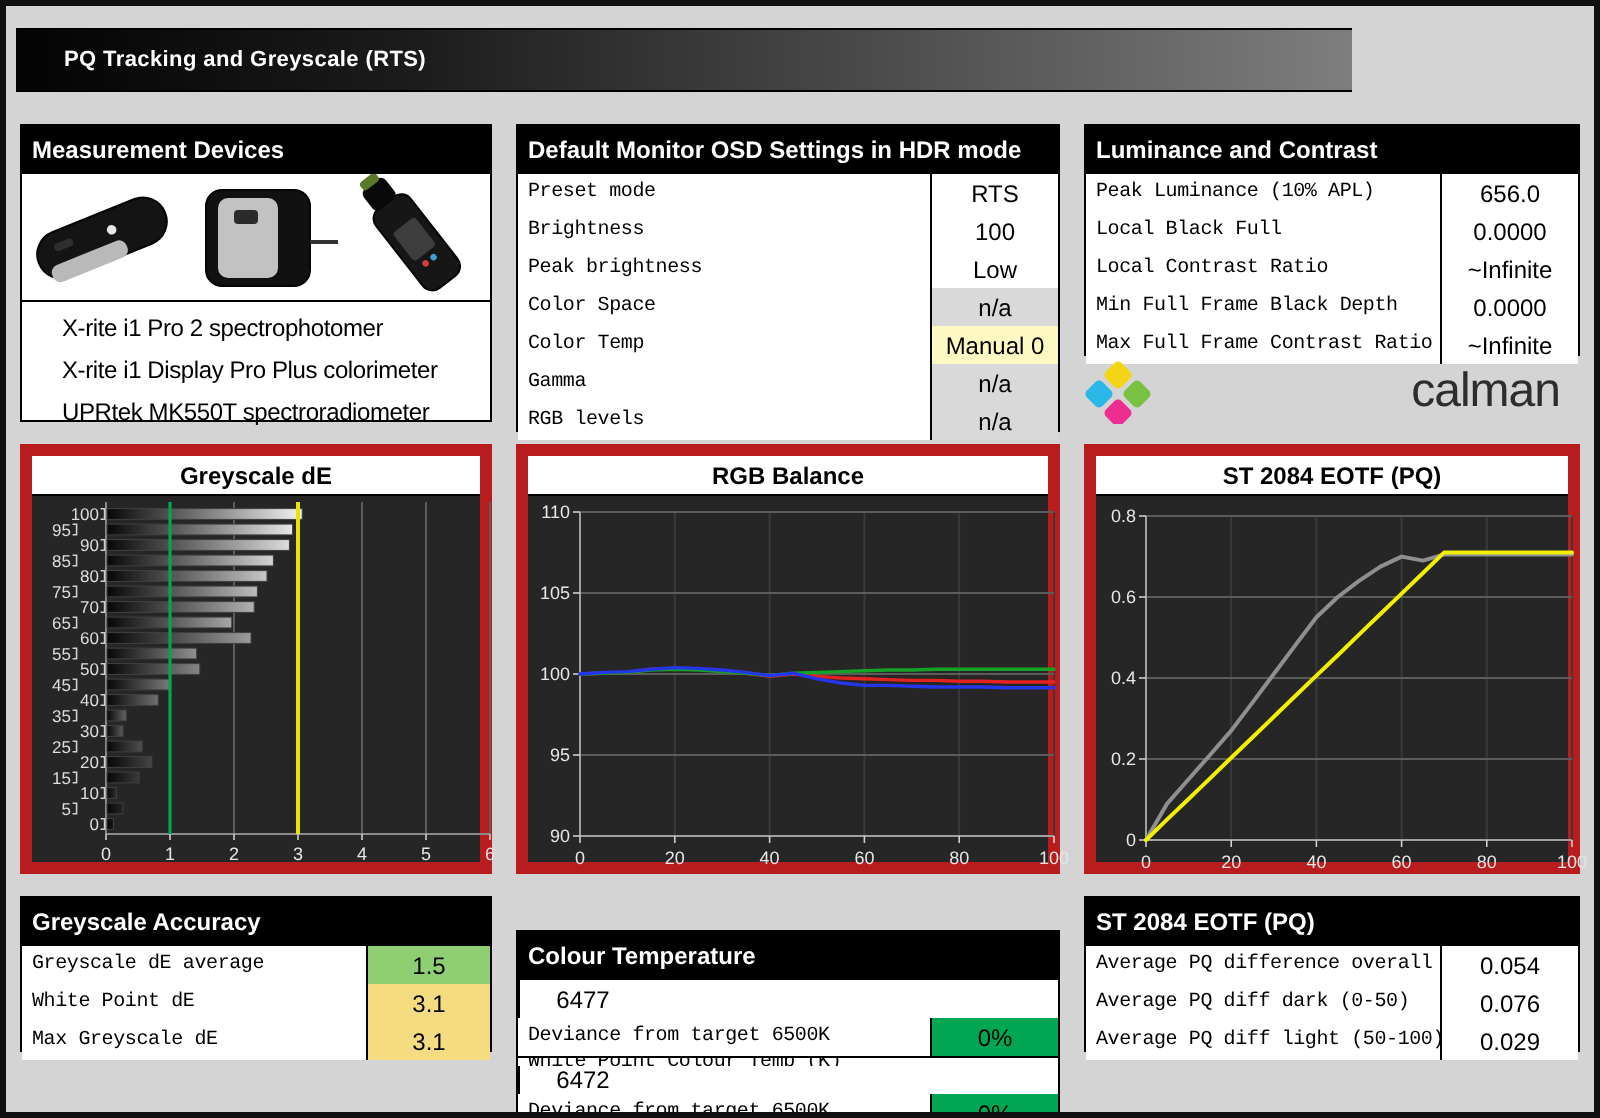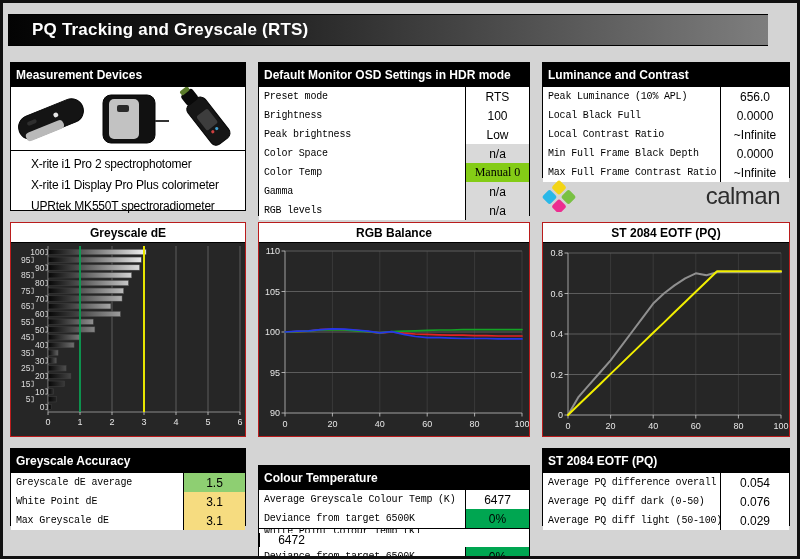--- a/index.html
+++ b/index.html
@@ -1,36 +1,36 @@
 <!DOCTYPE html>
 <html><head>
 <meta charset="utf-8">
 <style>
   html,body{margin:0;padding:0;background:#e8e8e8;}
   .page{position:relative;width:794px;height:553px;border:3px solid #101010;background:#d4d4d4;
         font-family:"Liberation Sans",sans-serif;color:#000;overflow:hidden;}
-  .titlebar{position:absolute;left:5px;top:11px;width:760px;height:32px;
+  .titlebar{position:absolute;left:5px;top:11px;width:668px;height:32px;
         background:linear-gradient(90deg,#030303 0%,#1c1c1c 30%,#4c4c4c 65%,#7e7e7e 100%);
         border-top:1px solid #000;border-bottom:1px solid #000;
         display:flex;align-items:center;padding-left:24px;box-sizing:border-box;
-        color:#fff;font-size:17px;font-weight:bold;letter-spacing:.2px;}
+        color:#fff;font-size:11px;font-weight:bold;letter-spacing:.2px;}
   .panel{position:absolute;background:#fff;border:1px solid #000;box-sizing:border-box;}
   .phead{background:#000;color:#fff;font-weight:bold;font-size:12px;height:19px;
         display:flex;align-items:center;padding:12px 5px;box-sizing:border-box;white-space:nowrap;overflow:hidden;}
   .trow{display:flex;height:19px;align-items:stretch;background:#fff;}
   .trow.sep{border-top:1px solid #000;box-sizing:border-box;flex-direction:column;}
   .tlabel{flex:1;display:flex;align-items:center;padding-left:5px;font-size:10px;letter-spacing:-.2px;
         white-space:nowrap;overflow:hidden;font-family:Liberation Mono, monospace;}
   .tvalue{border-left:1px solid #000;display:flex;align-items:center;justify-content:center;
         font-size:12px;box-sizing:border-box;}
   .vw64 .tvalue{width:64px;} .vw69 .tvalue{width:69px;} .vw62 .tvalue{width:62px;}
   .devimg{height:64px;background:#fff;border-bottom:1px solid #000;box-sizing:border-box;}
   .devlist{padding:2px 0;}
   .devline{height:21px;display:flex;align-items:center;padding-left:6px;font-size:12px;letter-spacing:-.2px;margin-left:14px;}
-  .chart{position:absolute;border:1px solid #b91c1c;box-sizing:border-box;background:#262626;}
+  .chart{position:absolute;border:6px solid #b91c1c;box-sizing:border-box;background:#262626;}
   .ctitle{height:20px;background:#fff;border-bottom:1px solid #000;box-sizing:border-box;
         display:flex;align-items:center;justify-content:center;font-size:12px;font-weight:bold;}
   .cbody{position:absolute;left:0;top:20px;right:0;bottom:0;}
   .logo{position:absolute;left:539px;top:174px;width:248px;height:38px;
         display:flex;align-items:center;justify-content:space-between;padding-right:10px;box-sizing:border-box;gap:5px;}
   .logotext{font-size:24px;color:#2d2d2d;letter-spacing:-.5px;line-height:1;}
   svg text{font-family:"Liberation Sans",sans-serif;}
 </style>
 </head>
 <body>
@@ -86,21 +86,21 @@
         <div class="trow">
           <div class="tlabel">Peak brightness</div>
           <div class="tvalue" style="background: rgb(255, 255, 255);">Low</div>
         </div>
         <div class="trow">
           <div class="tlabel">Color Space</div>
           <div class="tvalue" style="background: rgb(217, 217, 217);">n/a</div>
         </div>
         <div class="trow">
           <div class="tlabel">Color Temp</div>
-          <div class="tvalue" style="background: #84cc16; font-family: Liberation Serif, serif;">Manual 0</div>
+          <div class="tvalue" style="background: #fef9c3;">Manual 0</div>
         </div>
         <div class="trow">
           <div class="tlabel">Gamma</div>
           <div class="tvalue" style="background: rgb(217, 217, 217);">n/a</div>
         </div>
         <div class="trow">
           <div class="tlabel">RGB levels</div>
           <div class="tvalue" style="background: rgb(217, 217, 217);">n/a</div>
         </div>
       </div>
@@ -421,21 +421,20 @@
           <div class="tlabel">Max Greyscale dE</div>
           <div class="tvalue" style="background: rgb(246, 220, 128);">3.1</div>
         </div>
       </div>
   </div>
 
   <div class="panel vw64" style="left:255px;top:462px;width:272px;height:97px;">
     <div class="phead">Colour Temperature</div>
     <div>
         <div class="trow">
-          <div class="tlabel">Average Greyscale Colour Temp (K)</div>
           <div class="tvalue" style="background: rgb(255, 255, 255);">6477</div>
         </div>
         <div class="trow">
           <div class="tlabel">Deviance from target 6500K</div>
           <div class="tvalue" style="background: rgb(0, 166, 81);">0%</div>
         </div>
         <div class="trow sep">
           <div class="tlabel">White Point Colour Temp (K)</div>
           <div class="tvalue" style="background: rgb(255, 255, 255);">6472</div>
         </div>

